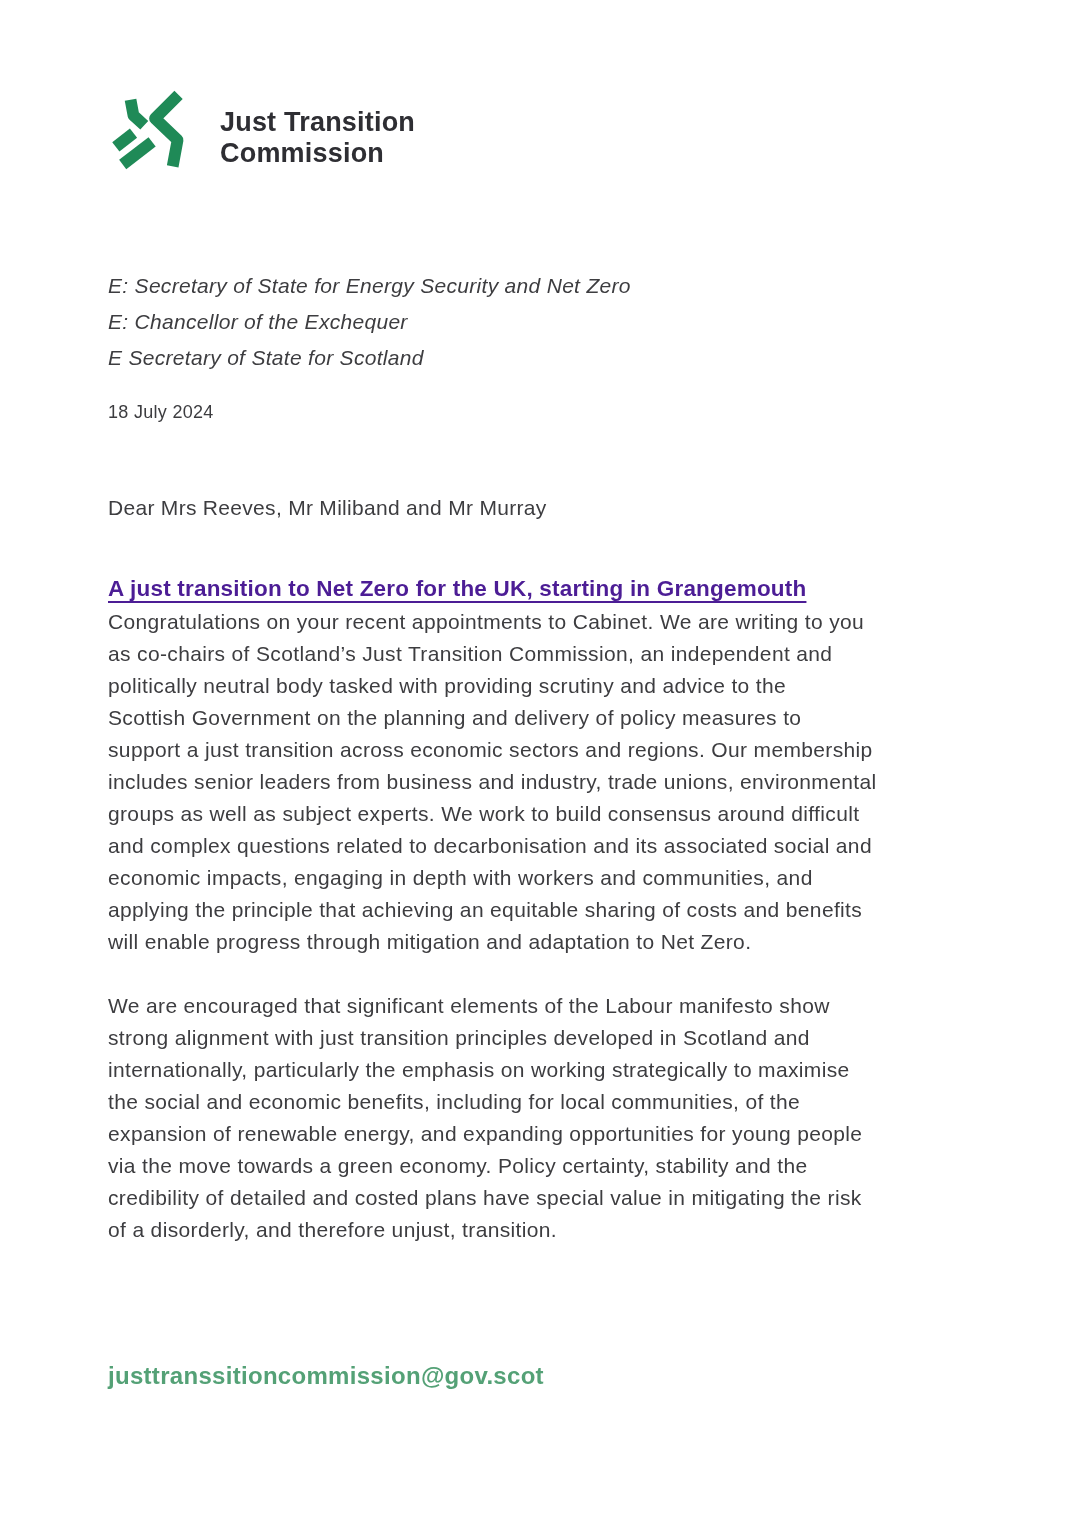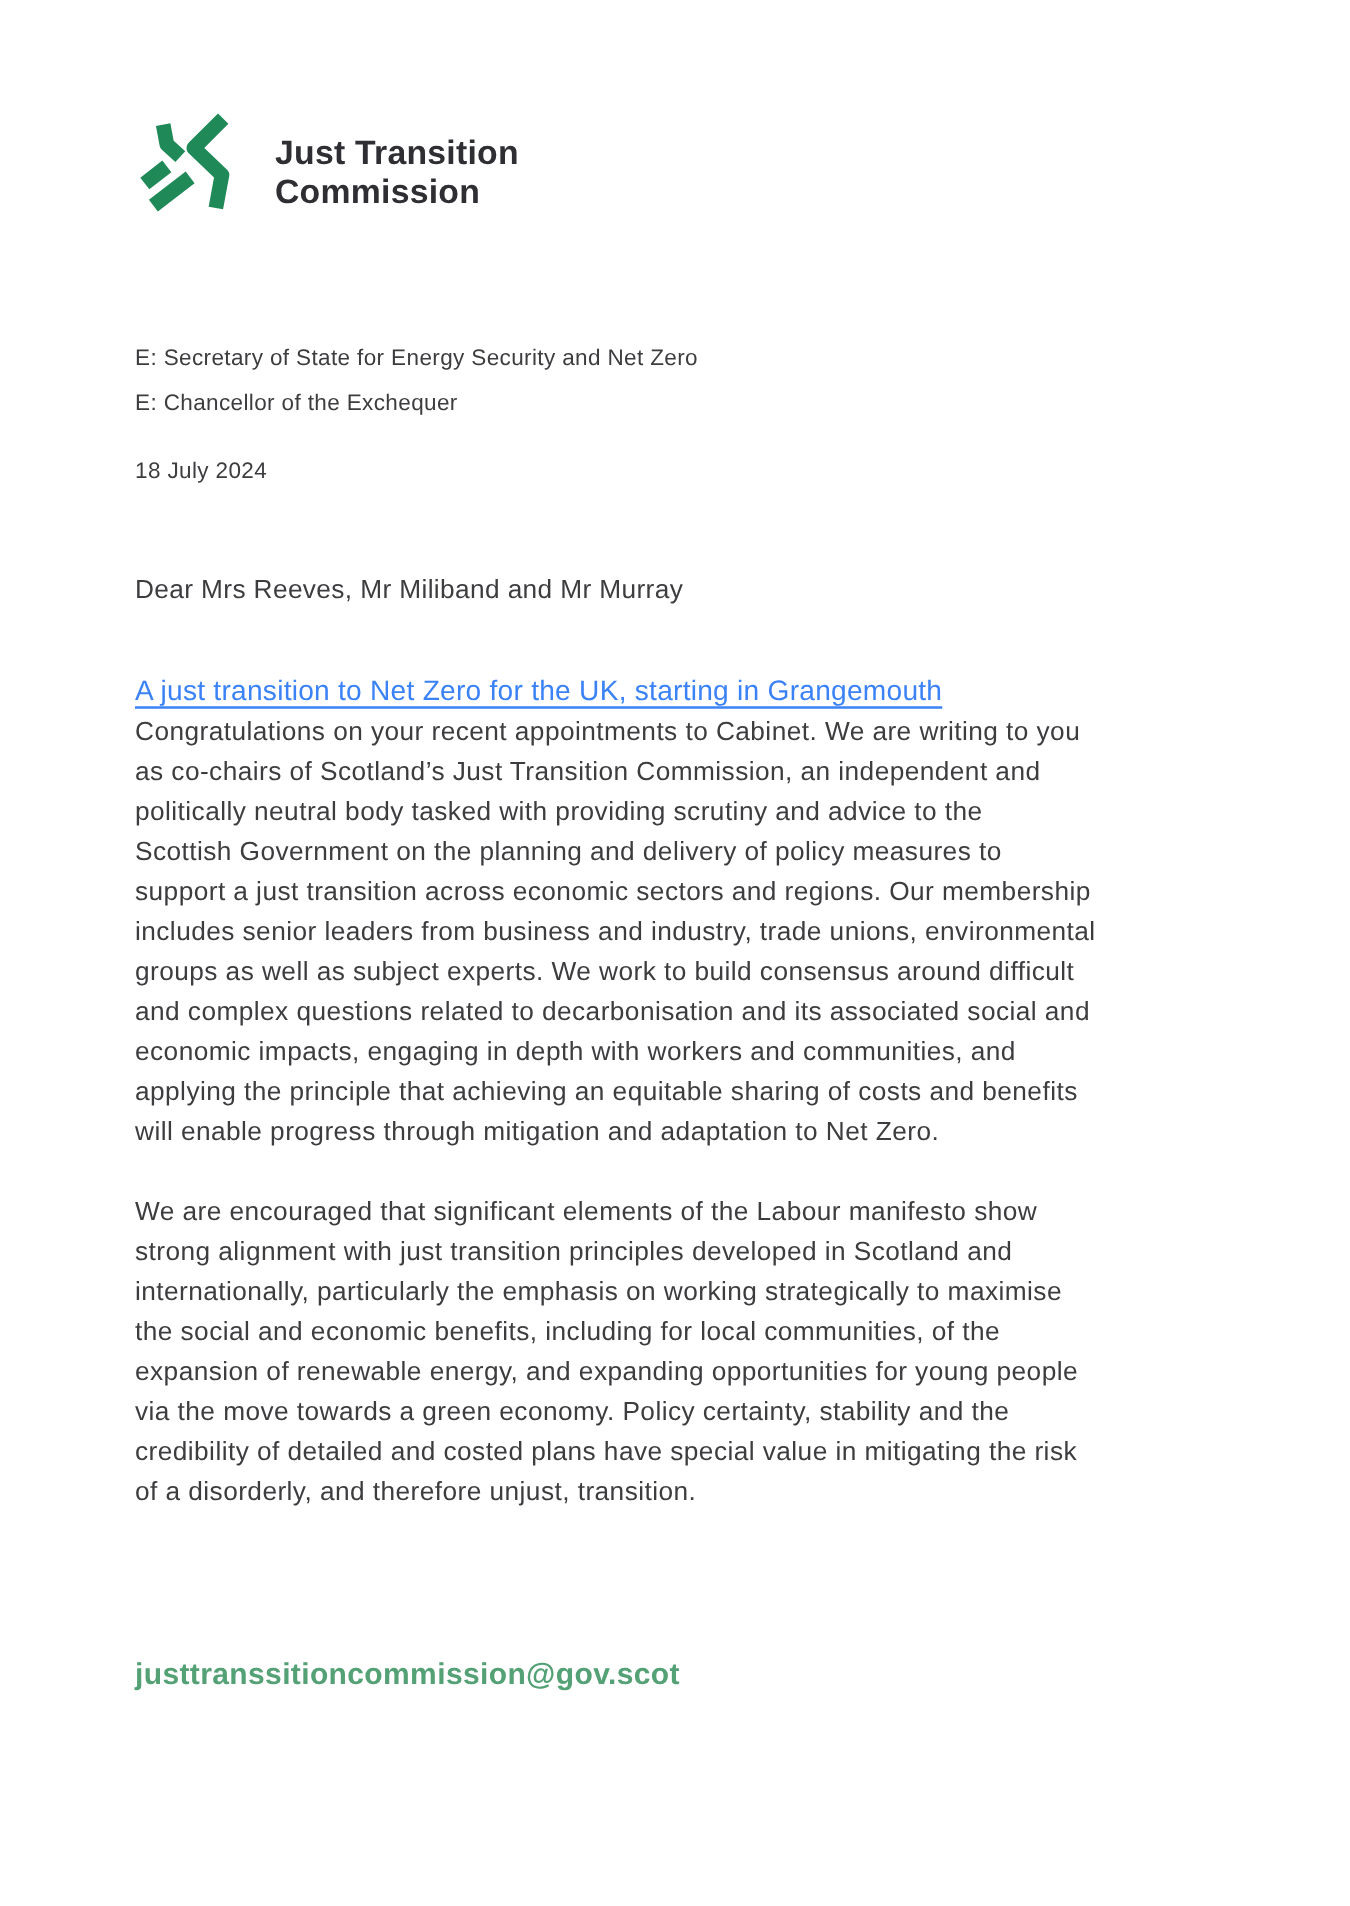--- a/index.html
+++ b/index.html
@@ -27,30 +27,30 @@
   .logo-mark { width: 98px; height: 98px; flex: 0 0 auto; }
   .logo-text {
     font-size: 27px;
     line-height: 31px;
     font-weight: 600;
     color: #2e2e33;
     letter-spacing: 0.2px;
   }
 
   
-  .recipients { font-size: 18px; line-height: 36px; letter-spacing: 0.3px; }
+  .recipients { font-size: 21px; line-height: 36px; letter-spacing: 0.3px; font-style: italic; }
   .date-line { font-size: 18px; line-height: 36px; letter-spacing: 0.3px; margin-top: 18px; }
   .salutation { font-size: 21px; line-height: 36px; letter-spacing: 0.3px; margin-top: 60px; }
   .subject {
     margin-top: 46px;
     font-size: 22.5px;
     line-height: 34px;
-    font-weight: normal;
+    font-weight: bold;
     letter-spacing: 0.2px;
-    color: #3b82f6;
+    color: #4c1d95;
     text-decoration: underline;
     text-decoration-thickness: 2px;
     text-underline-offset: 5px;
   }
   .para {
     font-size: 21px;
     line-height: 32px;
     letter-spacing: 0.35px;
     white-space: pre-line;
     color: #3d3d40;
@@ -101,20 +101,21 @@
     </svg>
     <div class="logo-text">
       <div>Just Transition</div>
       <div>Commission</div>
     </div>
   </div>
 
   <div class="recipients">
     <div>E: Secretary of State for Energy Security and Net Zero</div>
     <div>E: Chancellor of the Exchequer</div>
+    <div>E Secretary of State for Scotland</div>
   </div>
 
   <div class="date-line">18 July 2024</div>
 
   <div class="salutation">Dear Mrs Reeves, Mr Miliband and Mr Murray</div>
 
   <div class="subject">A just transition to Net Zero for the UK, starting in Grangemouth</div>
 
   <div class="para first">Congratulations on your recent appointments to Cabinet. We are writing to you
 as co-chairs of Scotland’s Just Transition Commission, an independent and

